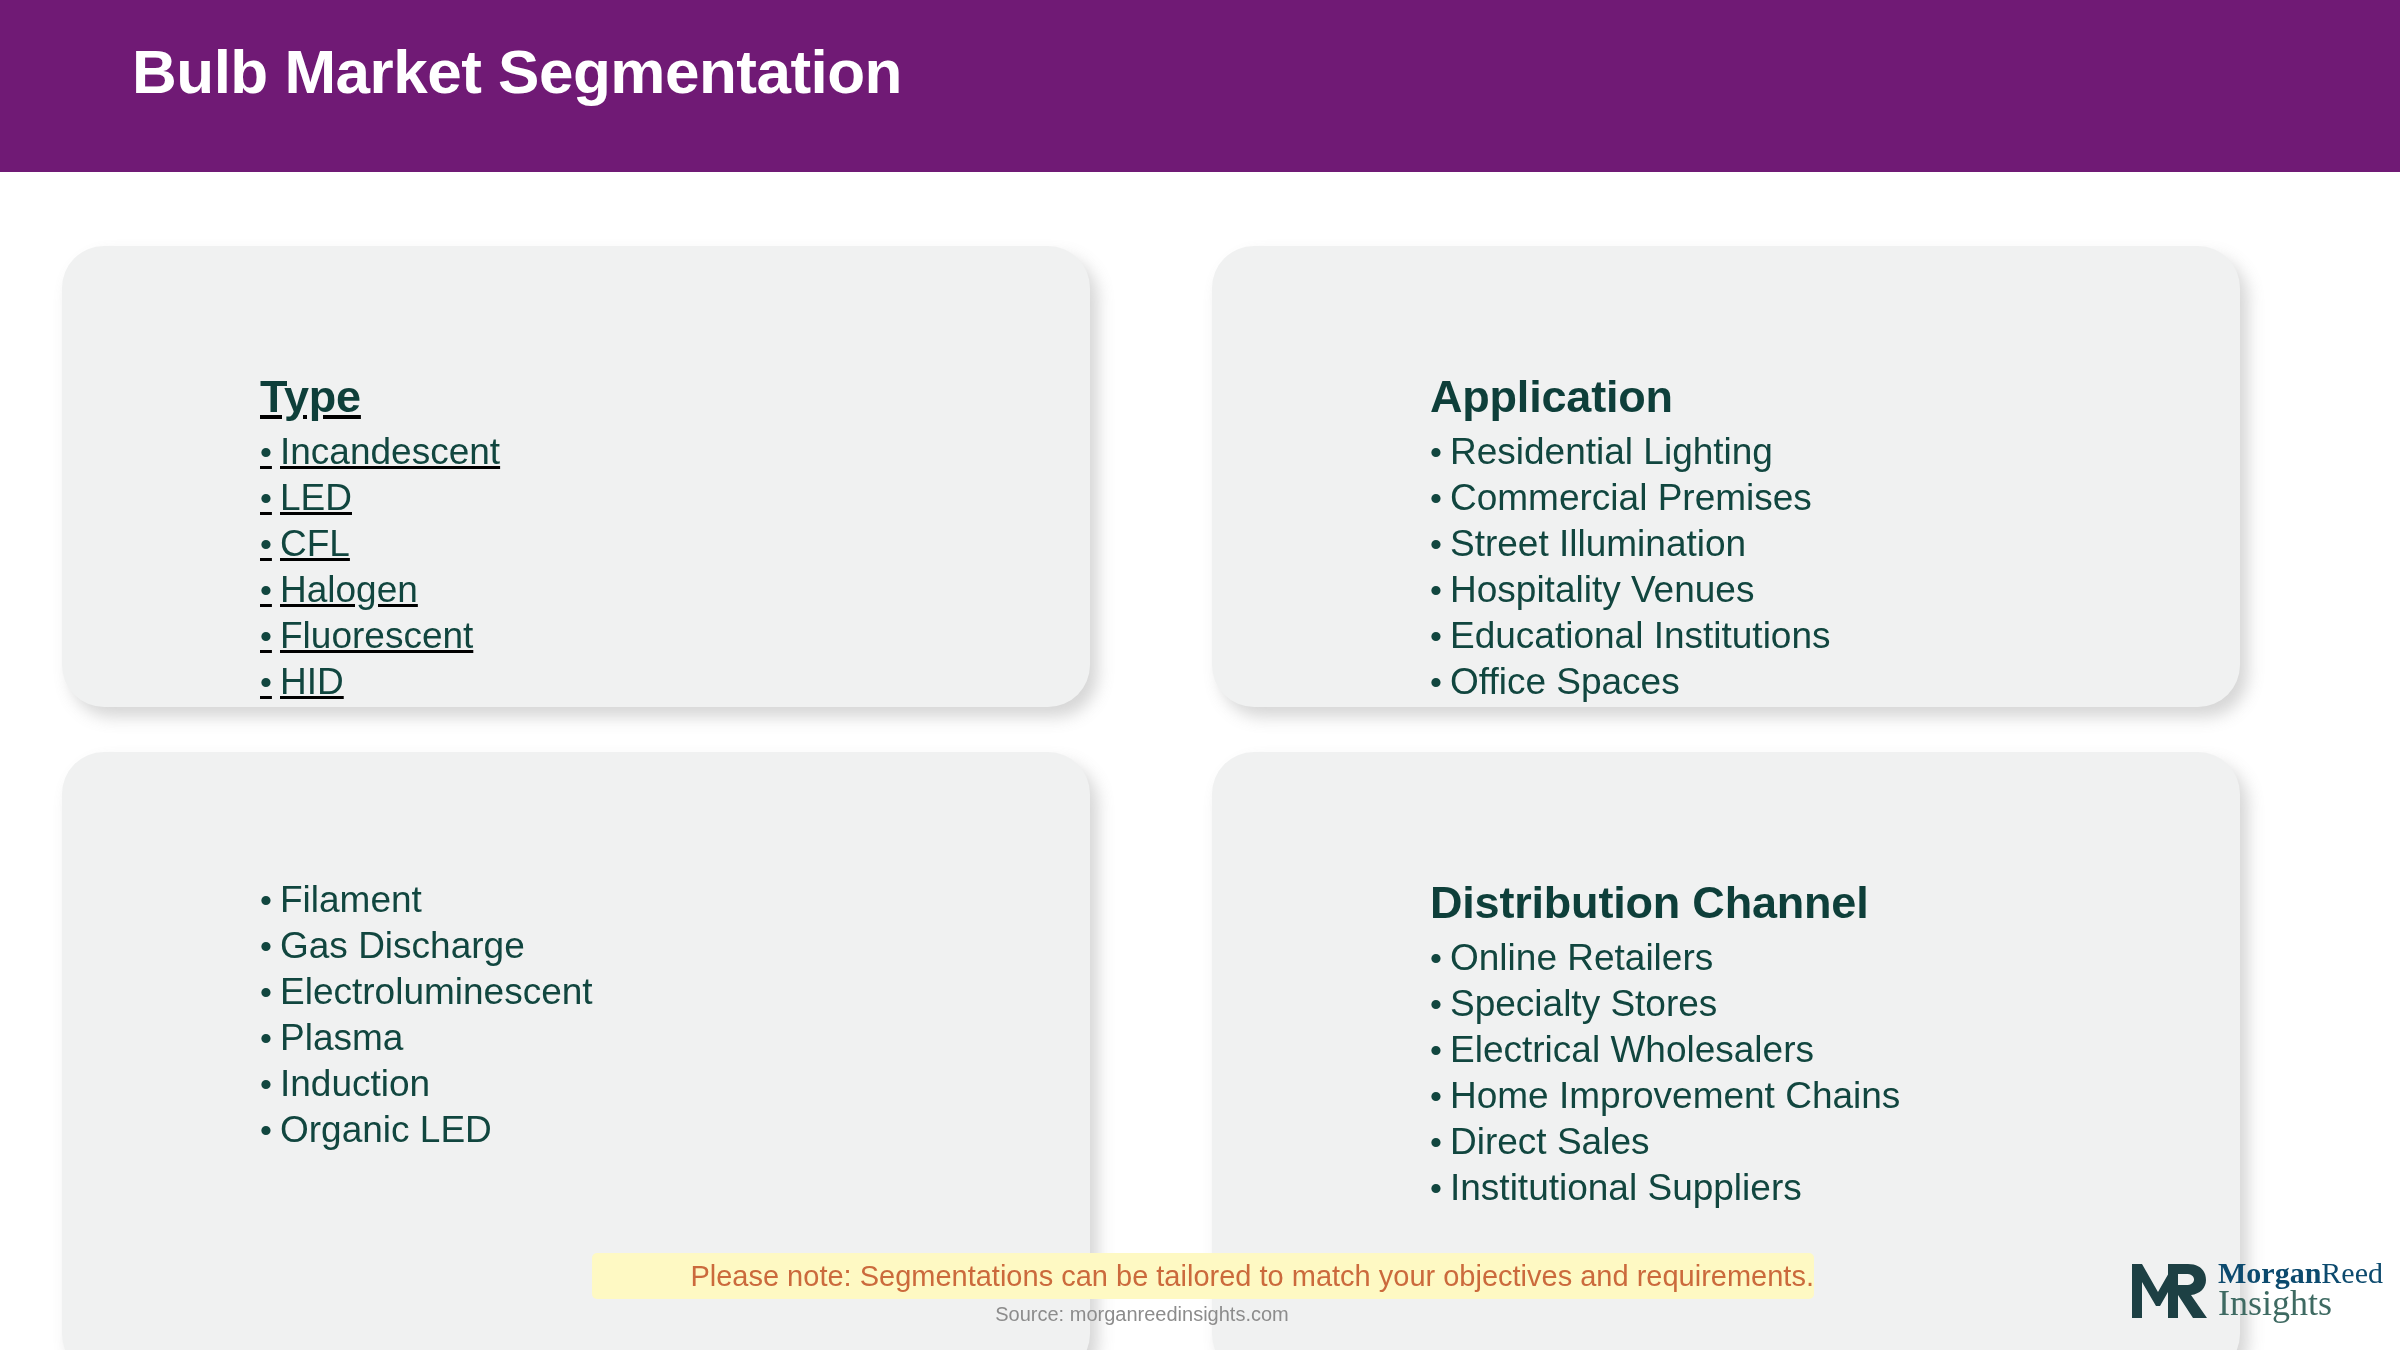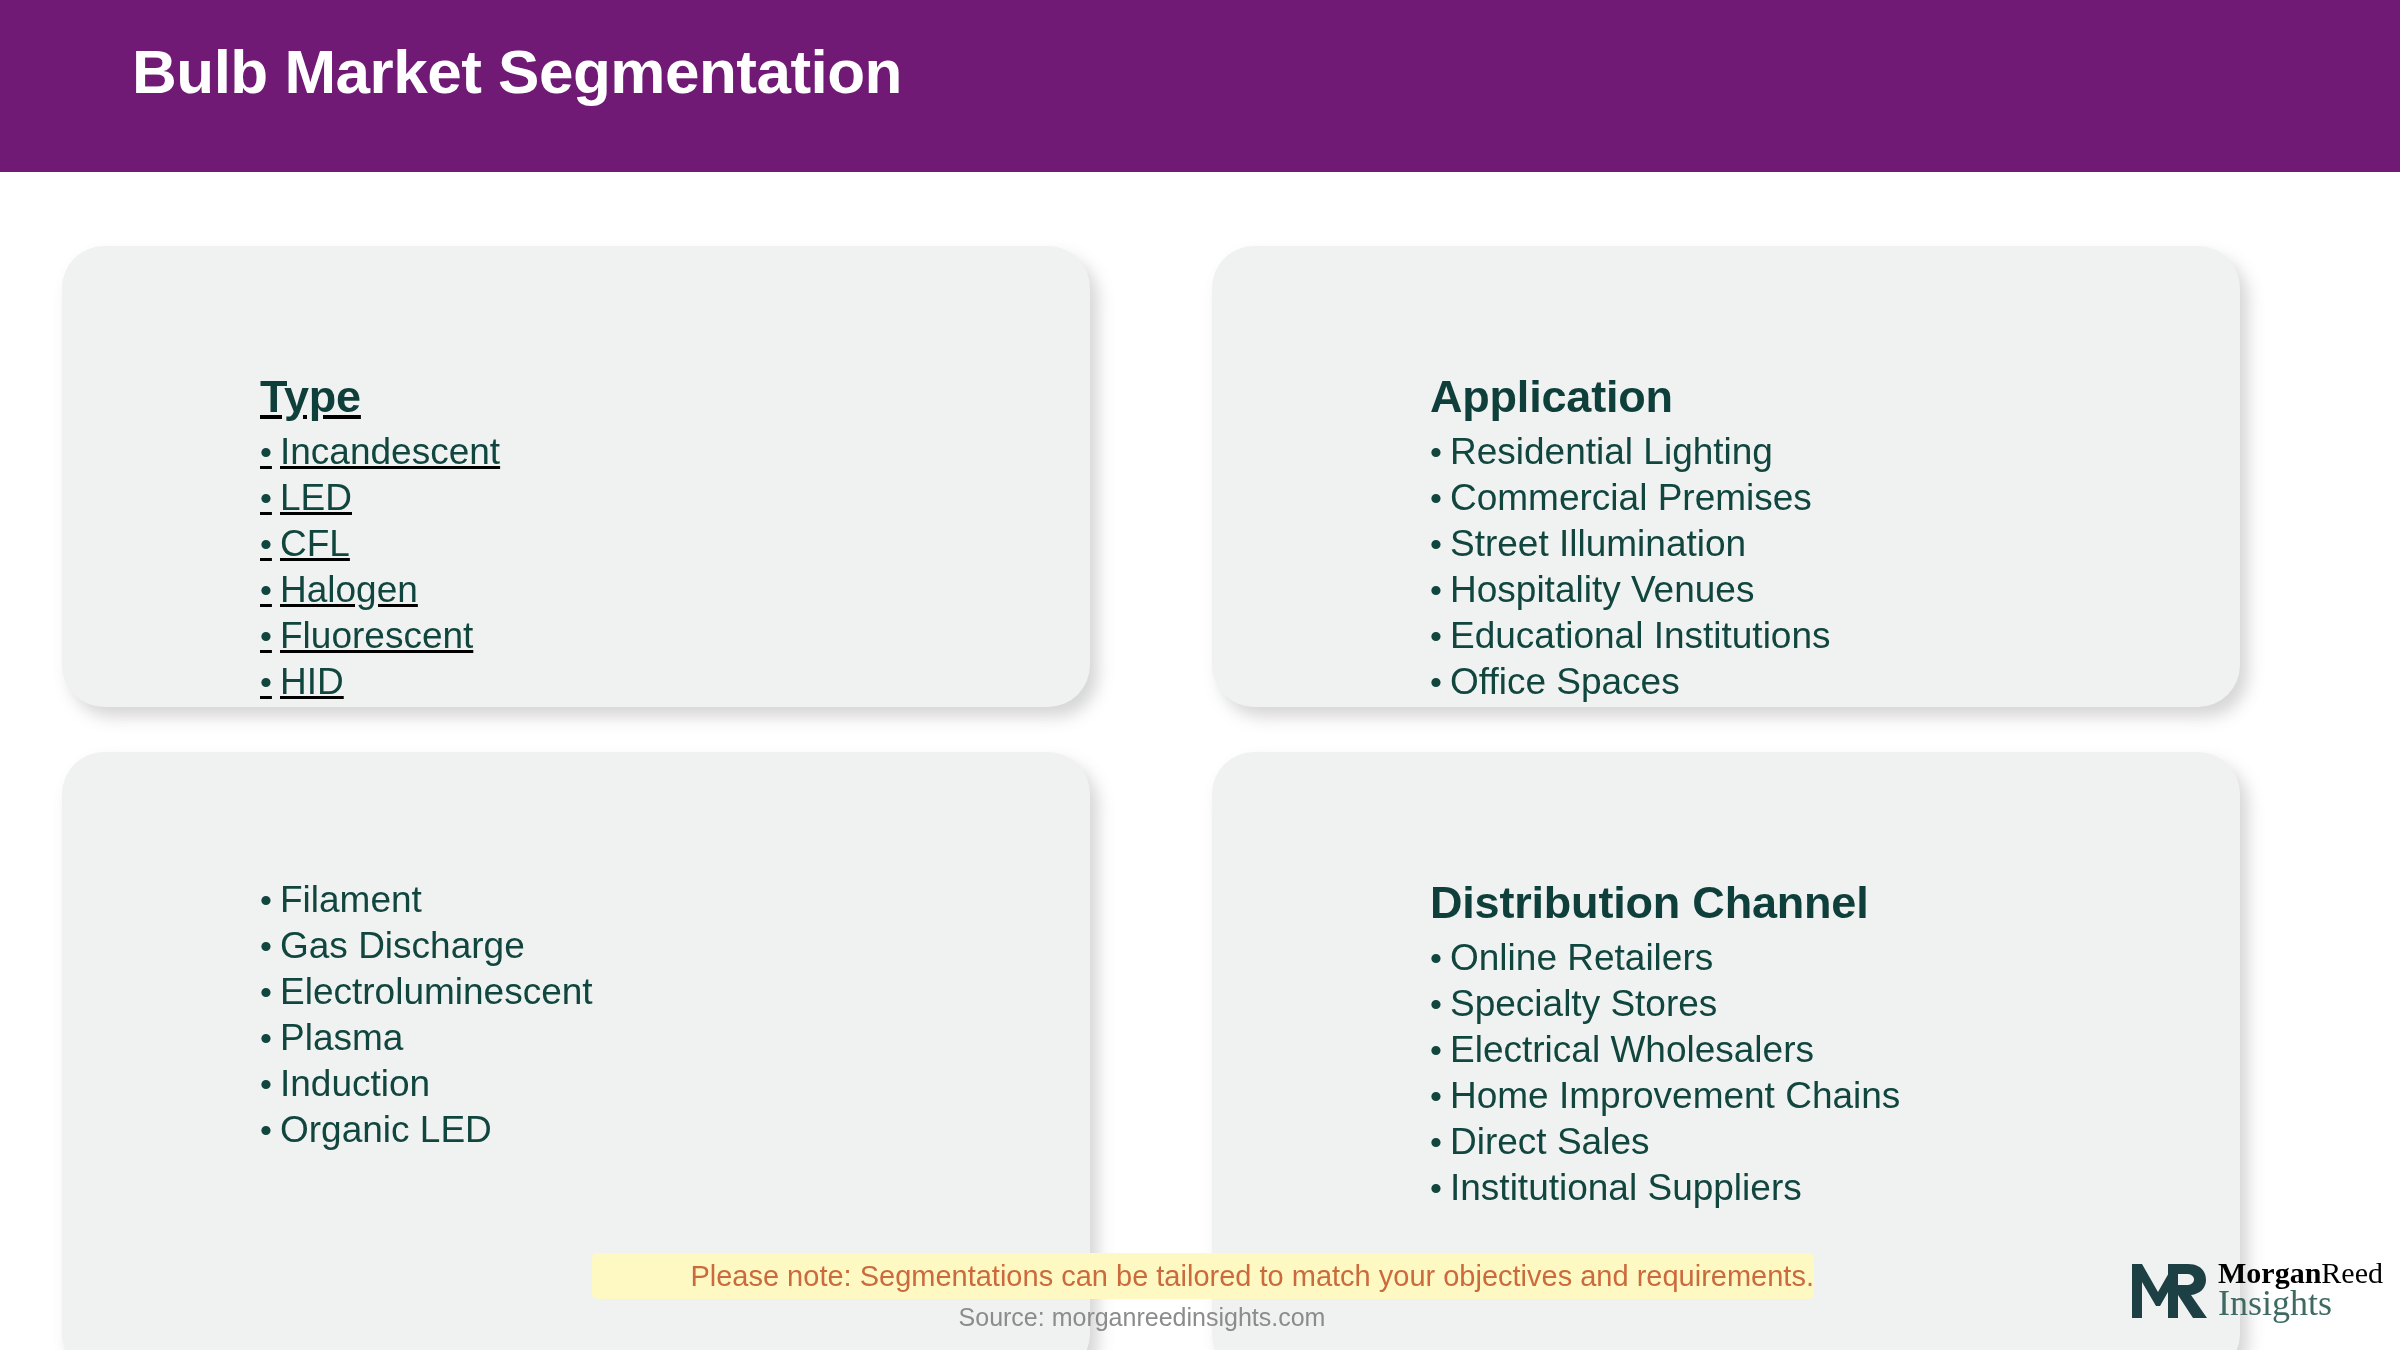--- a/index.html
+++ b/index.html
@@ -113,21 +113,21 @@
     font-size: 29px;
     color: #CB6A3C;
     white-space: nowrap;
   }
   .source-text {
     position: absolute;
     left: 0;
     top: 1303px;
     width: 2284px;
     text-align: center;
-    font-size: 25px;
+    font-size: 20px;
     color: #8C8C8C;
   }
 
   
   .logo {
     position: absolute;
     left: 2130px;
     top: 1258px;
     width: 240px;
     height: 78px;
@@ -141,21 +141,21 @@
   }
   .logo-words {
     position: absolute;
     left: 88px;
     top: 0px;
     font-family: "Liberation Serif", serif;
     line-height: 30px;
   }
   .logo-line1 {
     font-size: 30px;
-    color: #000000;
+    color: #0c4a6e;
     white-space: nowrap;
   }
   .logo-line1 .bold { font-weight: bold; }
   .logo-line2 {
     font-size: 36px;
     color: #3E6A62;
     white-space: nowrap;
   }
 </style>
 </head>

